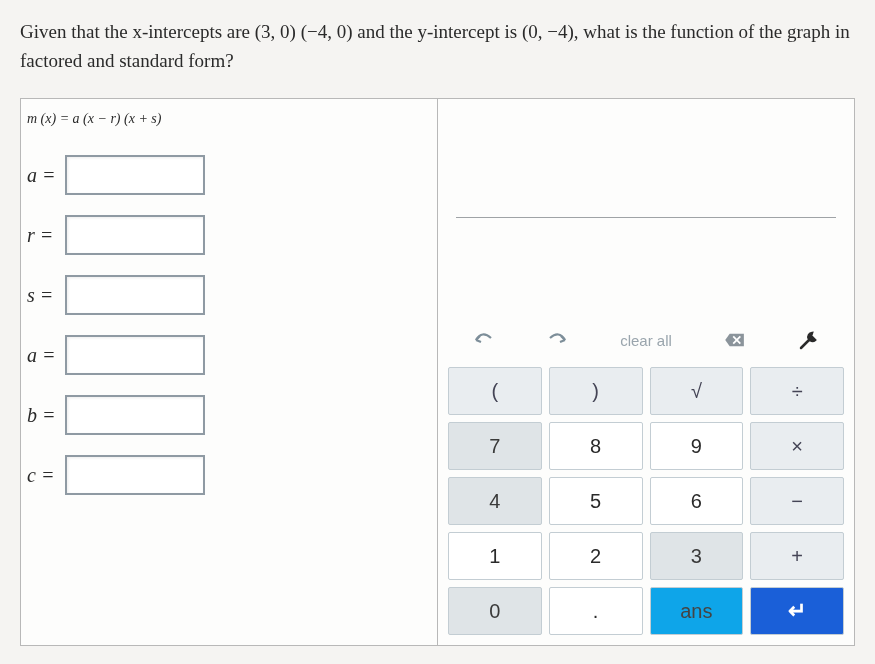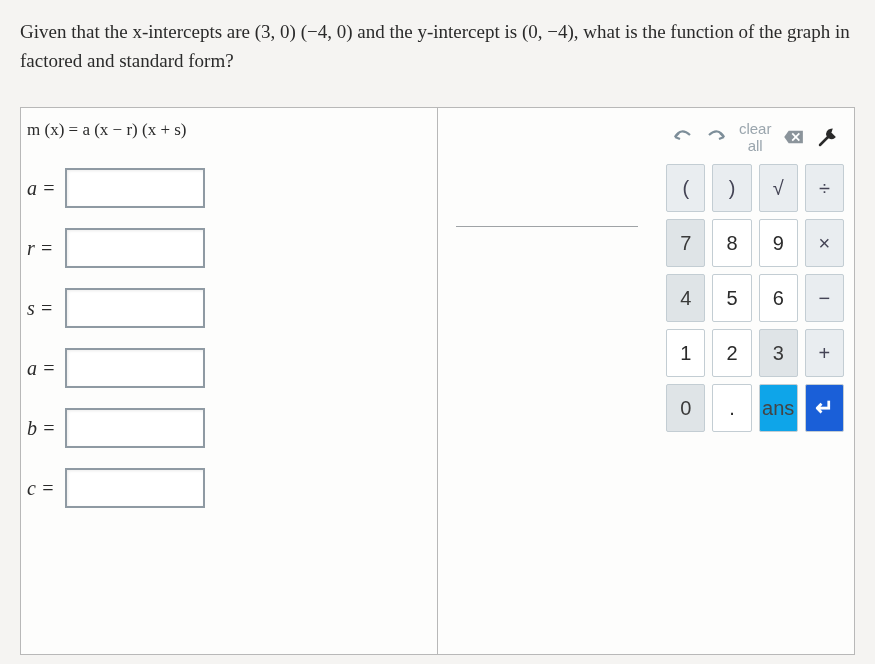--- a/index.html
+++ b/index.html
@@ -8,21 +8,21 @@
     background: #f5f4f2;
     width: 875px;
     height: 664px;
     padding: 18px 20px 0 20px;
     color: #2a2a2a;
     overflow: hidden;
   }
   .question {
     font-size: 19px;
     line-height: 1.5;
-    margin-bottom: 32px;
+    margin-bottom: 23px;
   }
   .panels {
     display: flex;
     gap: 0;
     border: 1px solid #b8b8b8;
     height: 548px;
   }
   .left-panel {
     flex: 1;
     border-right: 1px solid #b8b8b8;
@@ -31,43 +31,44 @@
     position: relative;
   }
   .eq-row {
     display: flex;
     align-items: center;
     padding: 10px 8px 10px 4px;
     font-family: Georgia, serif;
     font-size: 20px;
   }
   .formula {
+    font-style: italic;
     padding: 12px 8px 18px 6px;
-    font-size: 17px;
+    font-size: 14px;
   }
   .var-label {
     font-style: italic;
     width: 40px;
     text-align: left;
     padding-left: 2px;
   }
   .ans-input {
     border: 2px solid #8f9aa3;
     background: #fff;
     height: 40px;
     width: 140px;
     padding: 4px 8px;
     font-size: 18px;
     box-shadow: inset 1px 1px 3px rgba(0,0,0,0.08);
   }
   .right-panel {
     flex: 1;
     background: #fdfdfc;
     display: flex;
-    flex-direction: row;
+    flex-direction: column;
   }
   .display-area {
     flex: 1;
     position: relative;
   }
   .display-hr {
     position: absolute;
     left: 18px;
     right: 18px;
     top: 118px;

